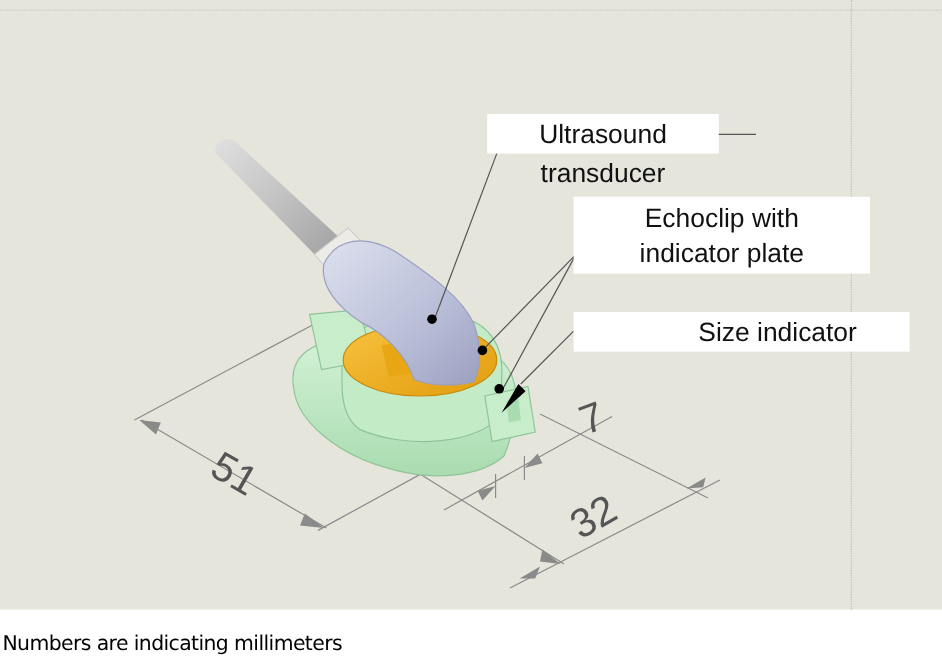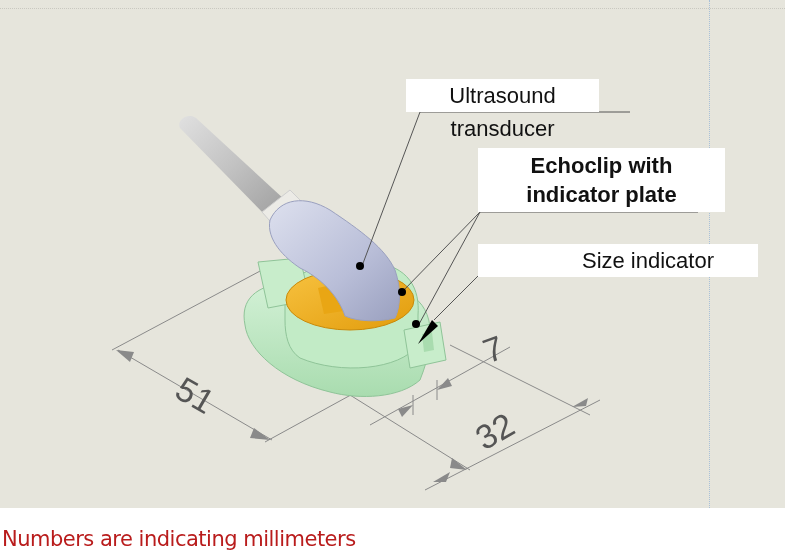--- a/index.html
+++ b/index.html
@@ -6,29 +6,29 @@
     body { width: 785px; height: 552px; position: relative; overflow: hidden;
            font-family: "Liberation Sans", sans-serif; }
     .canvas { position: absolute; left: 0; top: 0; width: 785px; height: 508px;
               background: #e6e5dc; }
     .guide-h { position: absolute; left: 0; top: 8px; width: 785px; height: 0;
                border-top: 1px dotted #c9c8c0; }
     .guide-v { position: absolute; left: 709px; top: 0; width: 0; height: 508px;
                border-left: 1px dotted #a8c0d8; }
     svg.drawing { position: absolute; left: 0; top: 0; }
     .label-box { position: absolute; background: #ffffff; color: #111;
-                 font-family: "Liberation Sans", sans-serif; text-align: center; }
+                 font-family: "Liberation Sans", sans-serif; text-align: center; margin-top: 16px; }
     .lbl-transducer { left: 406px; top: 79px; width: 193px; height: 33px;
                       font-size: 22px; line-height: 33px; }
     .lbl-echoclip { left: 478px; top: 148px; width: 247px; height: 64px;
-                    font-size: 22px; line-height: 29px; padding-top: 3px; box-sizing: border-box; font-weight: bold; }
+                    font-size: 22px; line-height: 29px; padding-top: 3px; box-sizing: border-box; }
     .lbl-size { left: 478px; top: 244px; width: 280px; height: 33px;
                 font-size: 22px; line-height: 33px; }
     .lbl-size span { padding-left: 60px; }
-    .caption { position: absolute; left: 2px; top: 527px; font-size: 21px; color: #b91c1c;
+    .caption { position: absolute; left: 2px; top: 527px; font-size: 17px; color: #000000;
                font-family: "DejaVu Sans", sans-serif; letter-spacing: -0.5px; }
     .dim-text { position: absolute; font-size: 34px; color: #555;
                 font-family: "Liberation Sans", sans-serif; }
   </style>
 </head>
 <body>
 
 <div class="canvas">
   <div class="guide-h"></div>
   <div class="guide-v"></div>

